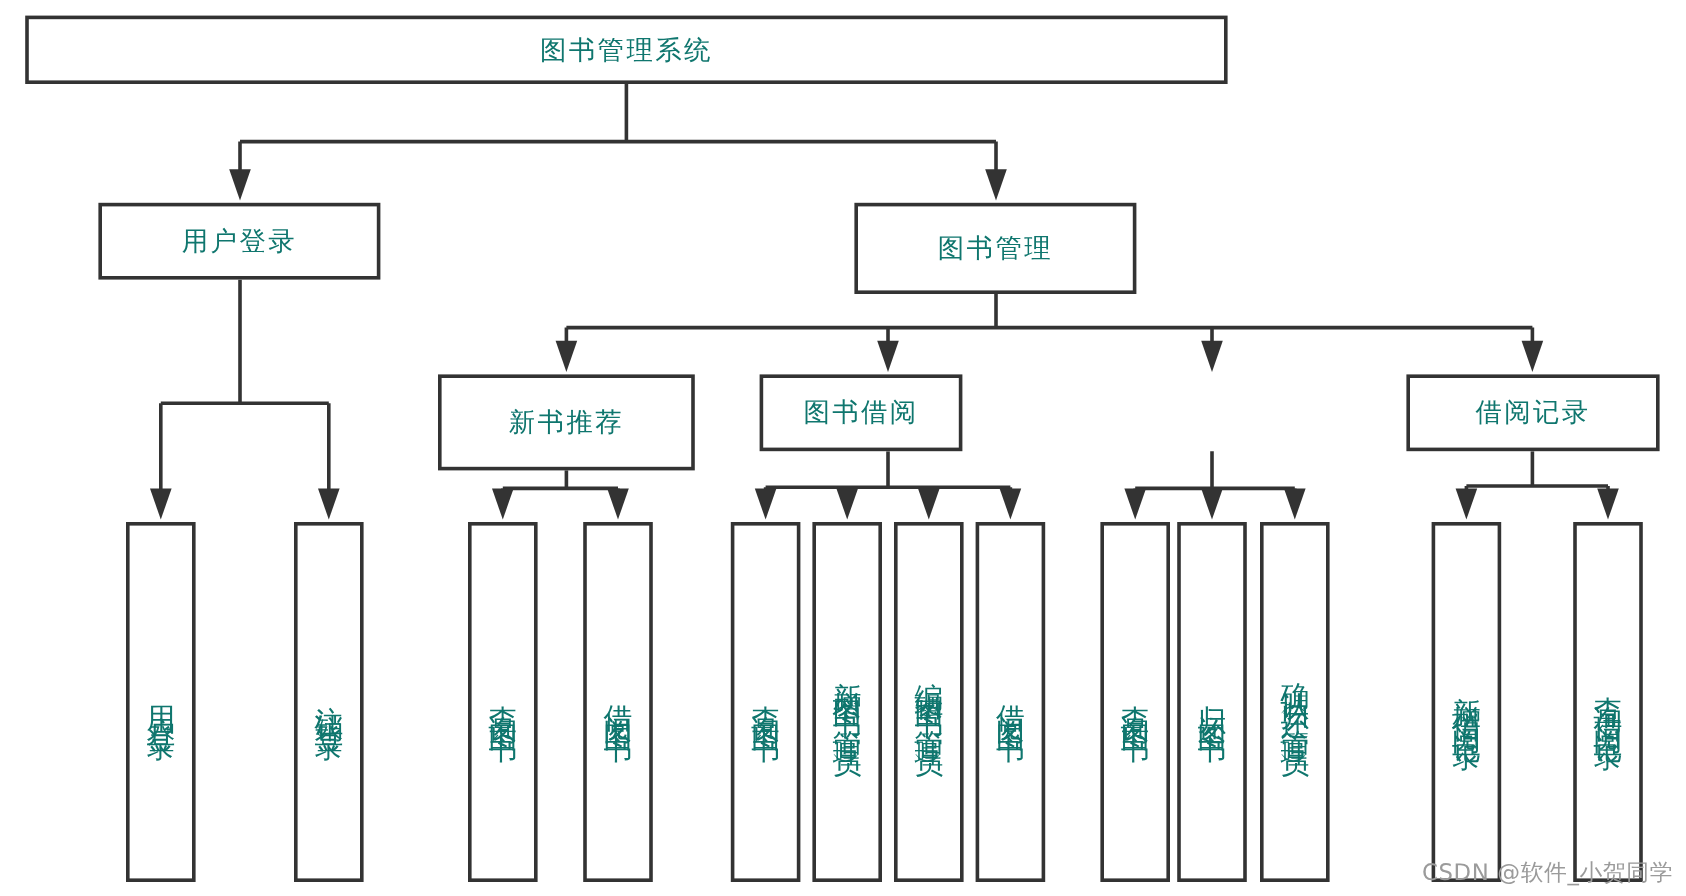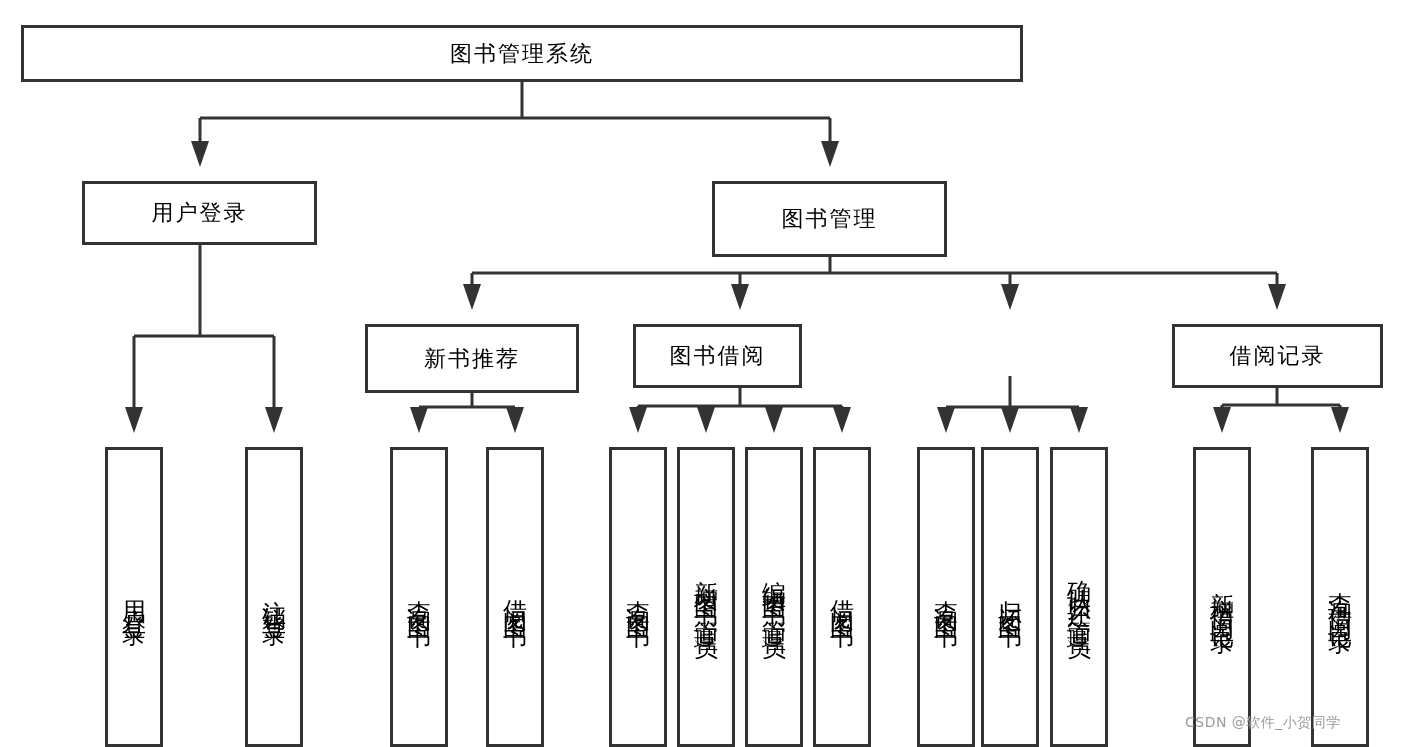--- a/index.html
+++ b/index.html
@@ -15,59 +15,58 @@
     position: absolute;
     left: 0; top: 0;
     width: 1405px; height: 747px;
     z-index: 0;
   }
   .box {
     position: absolute;
     box-sizing: border-box;
     background: #ffffff;
     border: 3px solid #333333;
-    color: #000000;
+    color: #0f766e;
     display: flex;
     align-items: center;
     justify-content: center;
     z-index: 1;
     white-space: nowrap;
-    margin-top: 12px;
   }
   .h { font-size: 22px; letter-spacing: 2px; }
   .root { font-size: 22px; letter-spacing: 2px; }
   .v {
     writing-mode: vertical-rl;
     text-orientation: mixed;
     font-size: 24px;
     letter-spacing: 8px;
     white-space: normal;
   }
   
   .n-root   { left: 21px;  top: 13px;  width: 1002px; height: 57px; }
   .n-ulogin { left: 82px;  top: 169px; width: 235px;  height: 64px; }
   .n-bmgmt  { left: 712px; top: 169px; width: 235px;  height: 76px; }
-  .n-nbr    { left: 365px; top: 312px; width: 214px;  height: 69px; }
+  .n-nbr    { left: 365px; top: 312px; width: 214px;  height: 80px; }
   .n-bb     { left: 633px; top: 312px; width: 169px;  height: 64px; }
   .n-cb     { left: 901px; top: 312px; width: 219px;  height: 64px; }
   .n-br     { left: 1172px;top: 312px; width: 211px;  height: 64px; }
   .col { top: 435px; width: 58px; height: 300px; }
   .c1  { left: 105px; }  .c2  { left: 245px; }
   .c3  { left: 390px; }  .c4  { left: 486px; }
   .c5  { left: 609px; }  .c6  { left: 677px; }
   .c7  { left: 745px; }  .c8  { left: 813px; }
   .c9  { left: 917px; }  .c10 { left: 981px; }
   .c11 { left: 1050px; } .c12 { left: 1193px; }
   .c13 { left: 1311px; }
   .watermark {
     position: absolute;
     left: 1185px;
     top: 714px;
     z-index: 3;
-    font-size: 14px;
+    font-size: 19px;
     color: #9b9b9b;
     letter-spacing: 0.5px;
     white-space: nowrap;
   }
 </style>
 </head>
 <body>
 
 <div class="stage">
 

